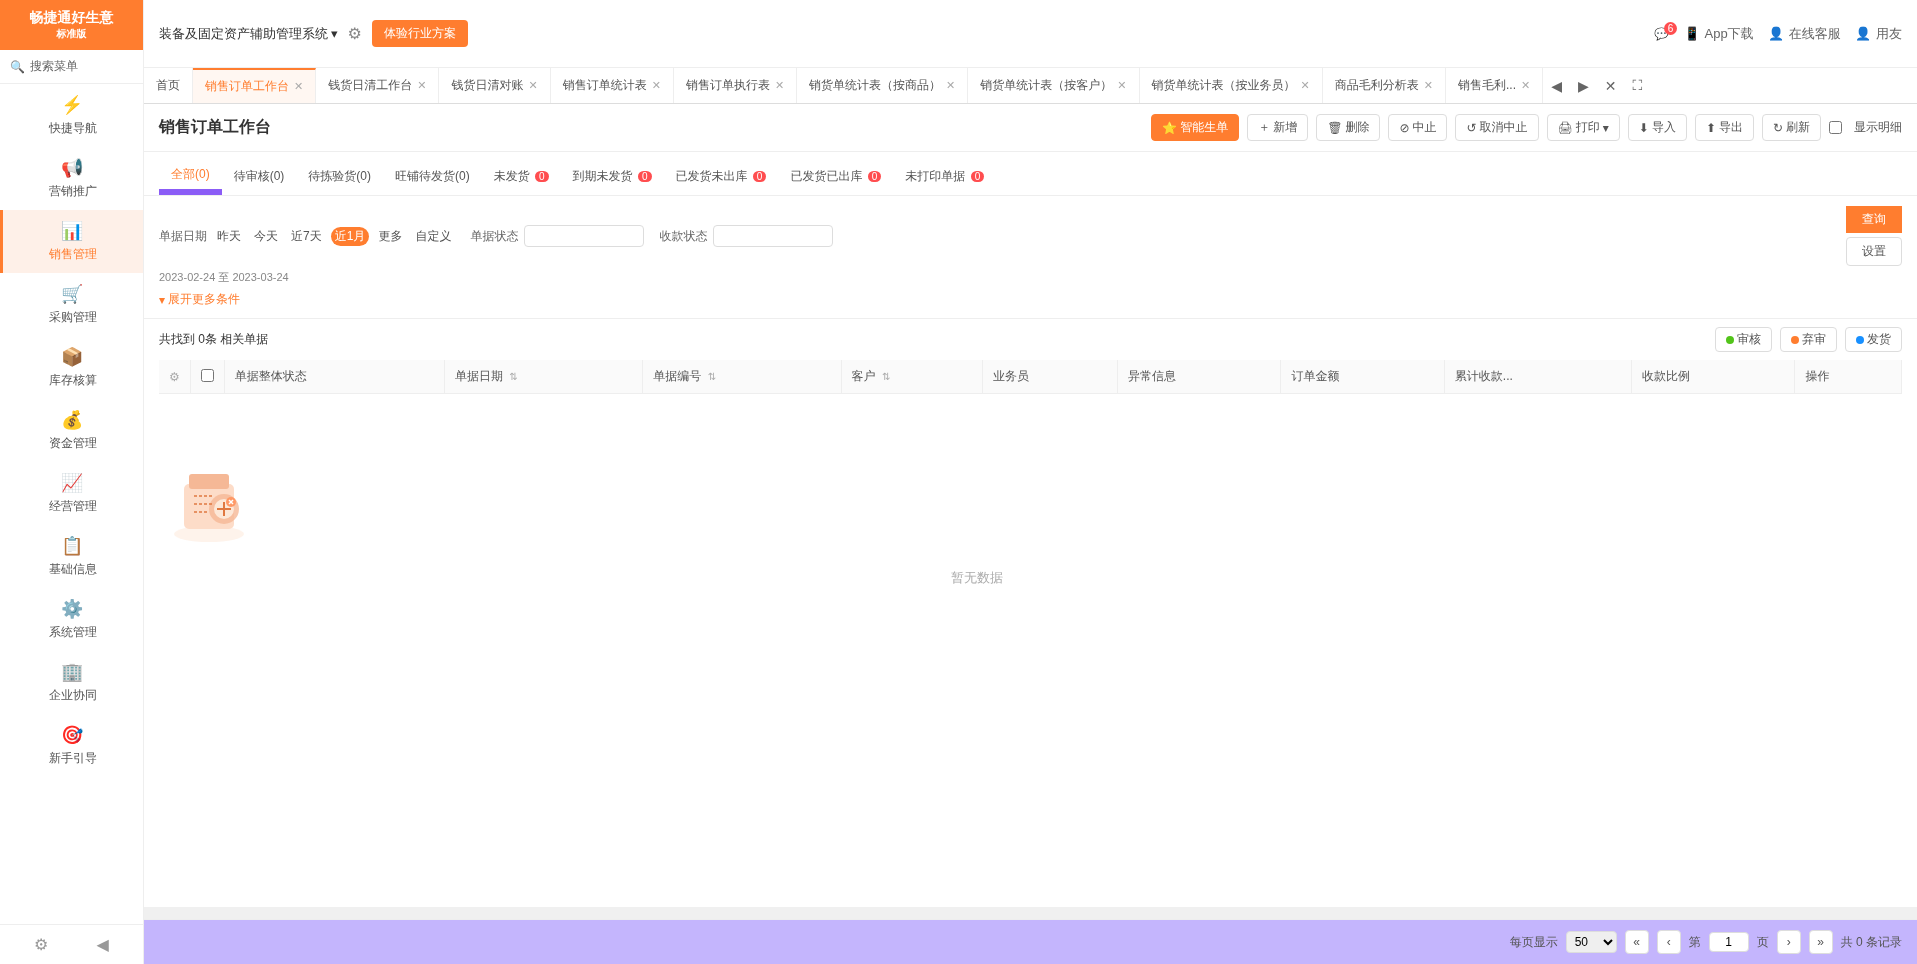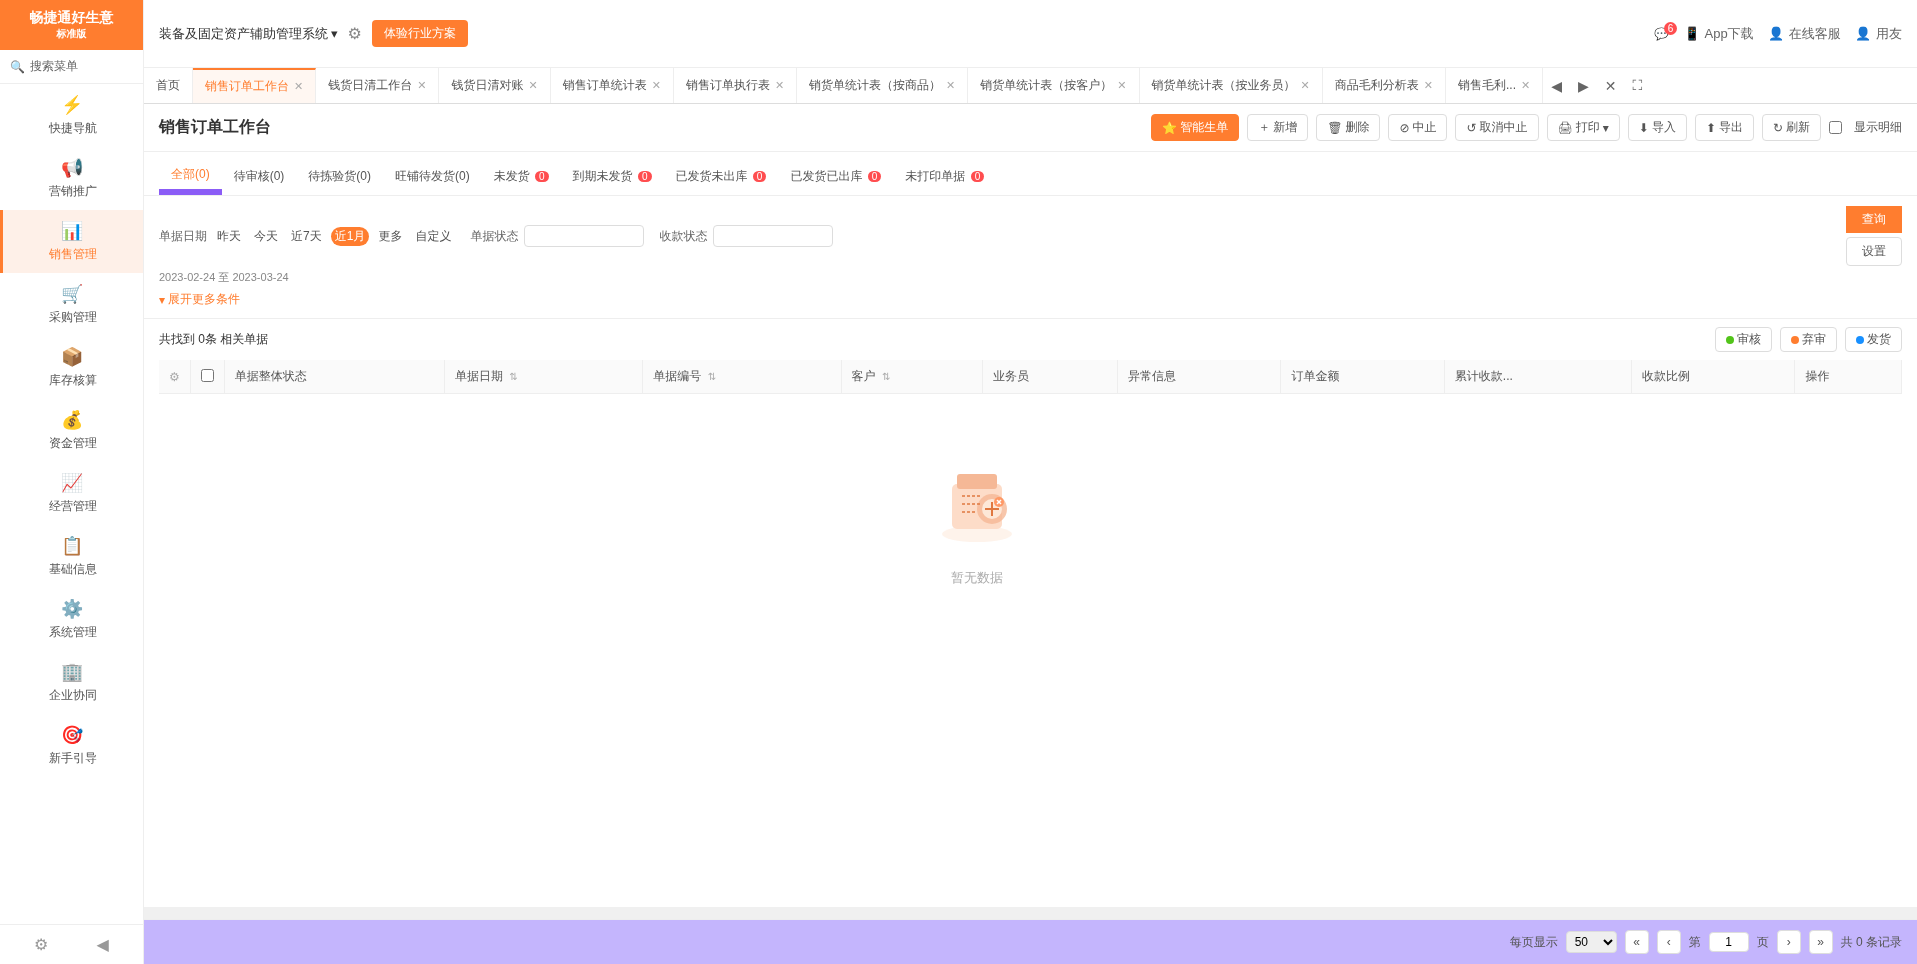--- a/index.html
+++ b/index.html
@@ -295,21 +295,20 @@
     }
     th .sort-icon { color: #aaa; margin-left: 3px; font-size: 10px; }
     td { padding: 8px 10px; border-bottom: 1px solid #f0f0f0; color: #333; }
     .checkbox-cell { width: 30px; text-align: center; }
     .config-cell { width: 30px; text-align: center; color: #aaa; }
 
     
     .empty-state {
       display: flex;
       flex-direction: column;
-      align-items: center;
       justify-content: center;
       padding: 60px 0;
       color: #bbb;
     }
     .empty-icon {
       width: 100px;
       height: 100px;
       margin-bottom: 15px;
     }
     .empty-text { font-size: 13px; color: #aaa; }

